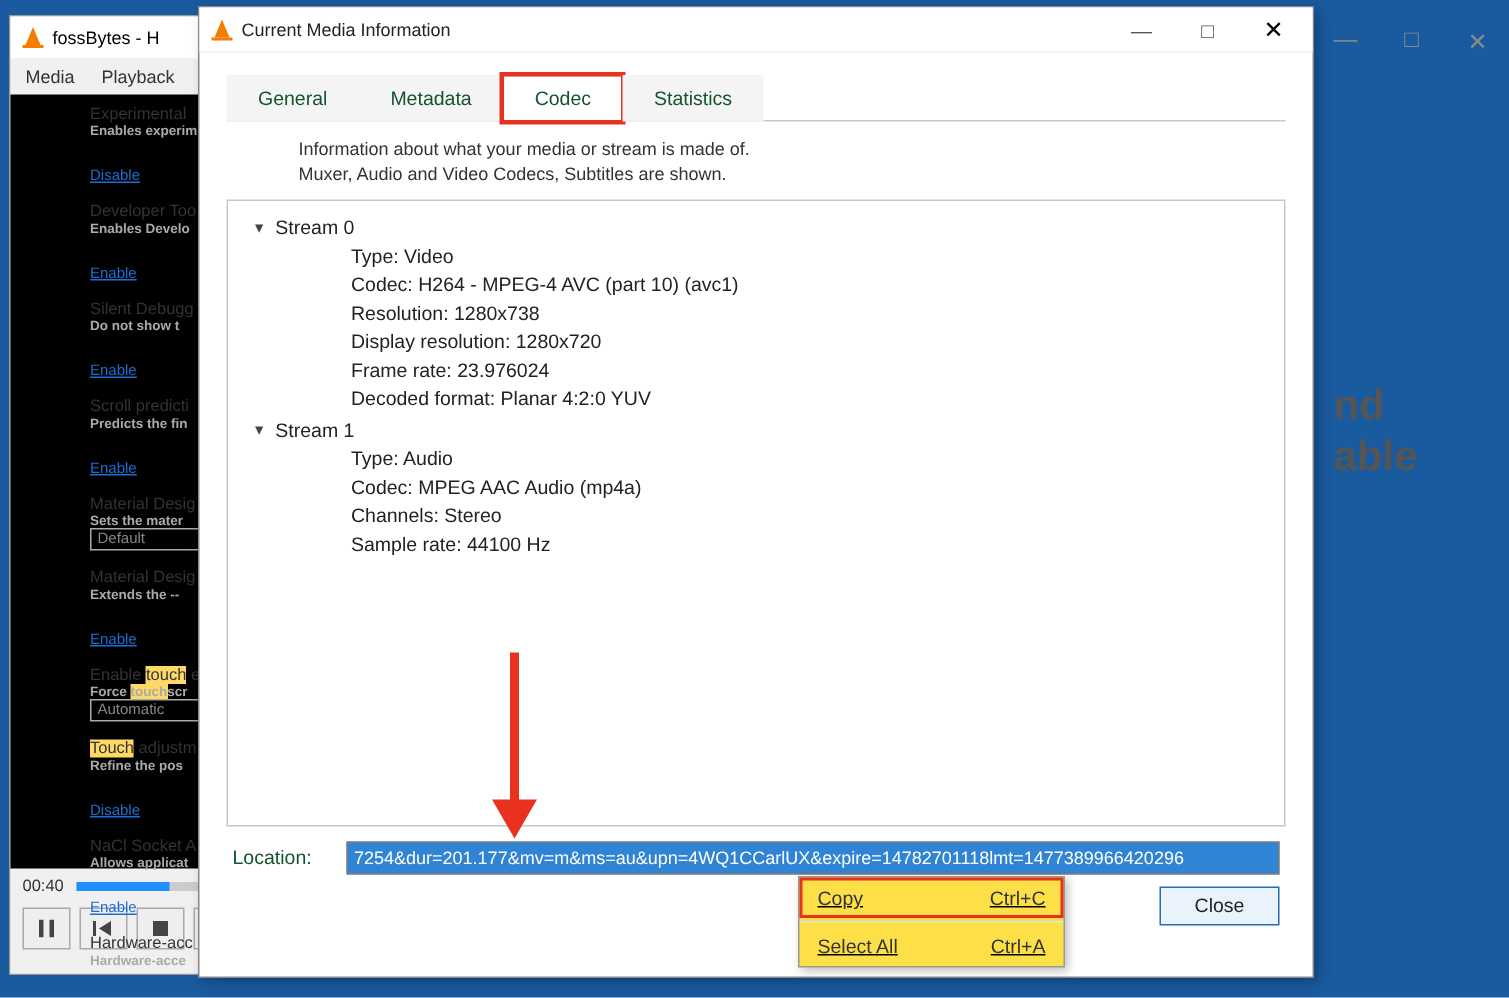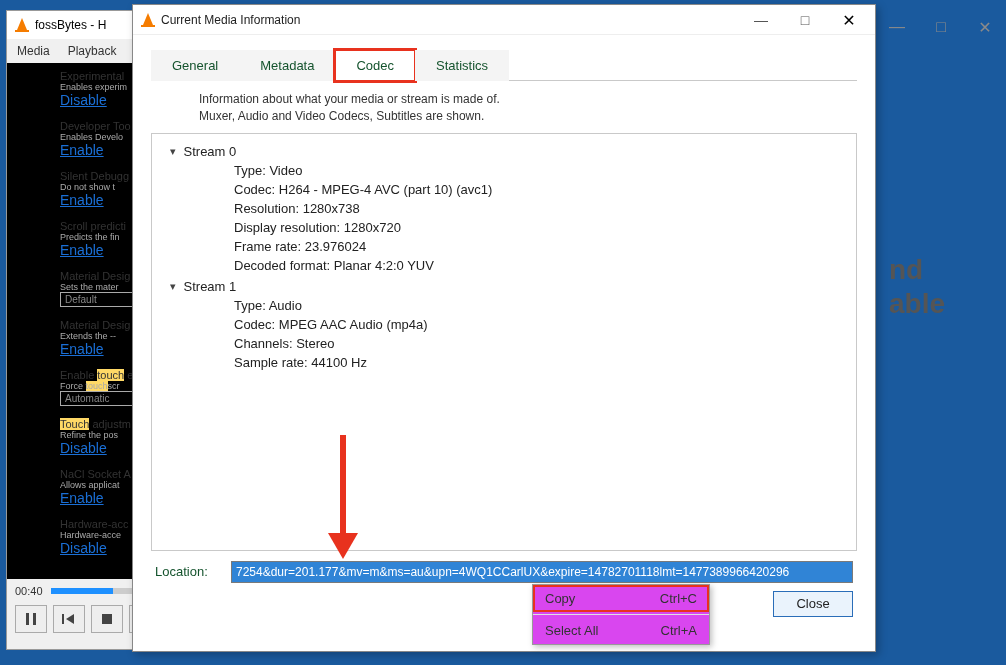--- a/index.html
+++ b/index.html
@@ -18,22 +18,22 @@
 .vlc-progress { display: flex; align-items: center; gap: 8px; font-size: 11px; color: #333; }
 .vlc-bar { flex: 1; height: 6px; background: #ccc; position: relative; }
 .vlc-bar .fill { position: absolute; left: 0; top: 0; bottom: 0; width: 8%; background: #1e90ff; }
 .vlc-buttons { display: flex; align-items: center; gap: 6px; margin-top: 8px; }
 .cbtn { width: 32px; height: 28px; background: #eee; border: 1px solid #aaa; display: flex; align-items: center; justify-content: center; font-size: 12px; }
 
 
 .devstrip { position: absolute; left: 60px; top: 70px; width: 90px; font-size: 10px; color: #888; }
 .devstrip .item { margin-bottom: 12px; }
 .devstrip .item .title { color: #333; font-size: 11px; }
-.devstrip .item .sub { color: #aaa; font-size: 9px; }
-.devstrip .item .link { color: #1a6fd6; text-decoration: underline; font-size: 14px; }
+.devstrip .item .sub { color: #aaa; font-size: 9px; font-weight: bold; }
+.devstrip .item .link { color: #1a6fd6; text-decoration: underline; font-size: 10px; margin-top: 20px; }
 .devstrip .item .hl { background: #ffd966; }
 
 
 .outer-ctl { position: absolute; right: 8px; top: 18px; display: flex; gap: 18px; color: #8a8a8a; font-size: 16px;}
 .outer-ctl span { display:inline-block; width:26px; text-align:center; }
 
 
 .dialog {
   position: absolute; left: 132px; top: 4px; width: 744px; height: 648px;
   background: #fff; border: 1px solid #888; box-shadow: 3px 3px 8px rgba(0,0,0,.25);
@@ -56,21 +56,21 @@
 
 .bottom-row { display: flex; align-items: center; gap: 10px; padding: 10px 4px 0 4px;}
 .bottom-row label { font-size: 13px; color: #14532d; min-width: 66px;}
 .loc-input { flex: 1; height: 22px; border: 1px solid #7a7a7a; font-size: 12px; padding: 0 4px; background: #3084d6; color: #fff;}
 .close-row { display: flex; justify-content: flex-end; padding: 8px 4px 12px 4px;}
 .btn { min-width: 80px; height: 26px; font-size: 13px; border: 1px solid #2a6db8; background: #eaf3fc; color: #222;}
 
 
 .ctx {
   position: absolute; left: 532px; top: 584px; width: 178px;
-  background: #d946ef; border: 1px solid #999; box-shadow: 2px 2px 6px rgba(0,0,0,.25); z-index: 50;
+  background: #fde047; border: 1px solid #999; box-shadow: 2px 2px 6px rgba(0,0,0,.25); z-index: 50; text-decoration: underline;
 }
 .ctx-item { display: flex; justify-content: space-between; padding: 6px 12px; font-size: 13px; color: #333;}
 .ctx-item.hl { outline: 2px solid #e8321e; outline-offset: -2px;}
 .ctx-sep { height: 1px; background: #e0e0e0; margin: 2px 0;}
 
 
 .arrow { position: absolute; left: 328px; top: 435px; width: 30px; height: 140px; z-index: 40;}
 .arrow .shaft { position: absolute; left: 12px; top: 0; width: 6px; height: 100px; background: #e8321e;}
 .arrow .head { position: absolute; left: 0; top: 98px; width: 0; height: 0; border-left: 15px solid transparent; border-right: 15px solid transparent; border-top: 26px solid #e8321e;}
 

